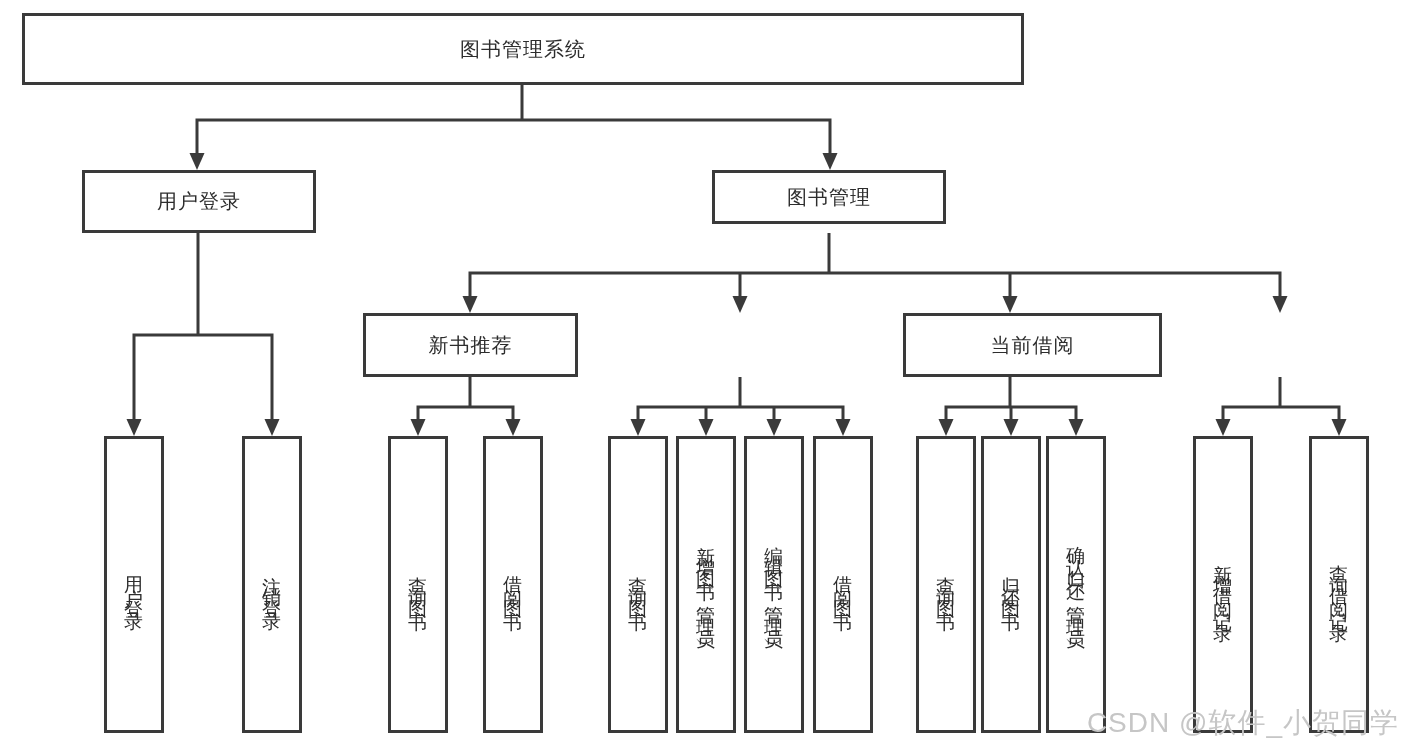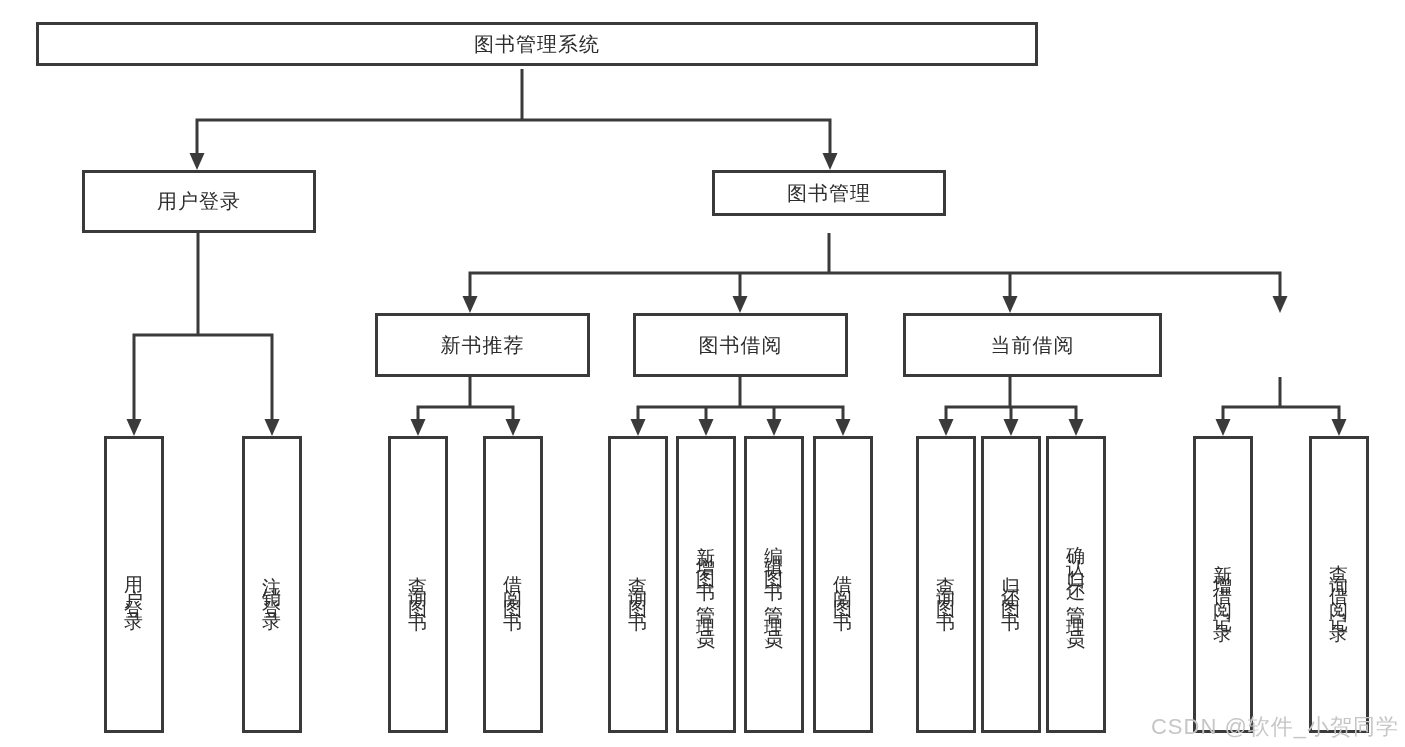--- a/index.html
+++ b/index.html
@@ -31,21 +31,21 @@
     writing-mode:vertical-rl;
     text-orientation:mixed;
     letter-spacing:12px;
     line-height:1;
     white-space:nowrap;
   }
   .watermark{
     position:absolute;
     right:6px;
     bottom:5px;
-    font-size:22px;
+    font-size:28px;
     color:#c6c6c6;
     letter-spacing:1px;
     white-space:nowrap;
   }
 </style>
 </head>
 <body>
 
 <div class="stage">
 
@@ -82,27 +82,26 @@
       <polygon points="766.5,419 781.5,419 774,436"></polygon>
       <polygon points="835.5,419 850.5,419 843,436"></polygon>
       <polygon points="938.5,419 953.5,419 946,436"></polygon>
       <polygon points="1003.5,419 1018.5,419 1011,436"></polygon>
       <polygon points="1068.5,419 1083.5,419 1076,436"></polygon>
       <polygon points="1215.5,419 1230.5,419 1223,436"></polygon>
       <polygon points="1331.5,419 1346.5,419 1339,436"></polygon>
     </g>
   </svg>
 
-  <div class="node h-node" style="left:22px;top:22px;width:1002px;height:44px;margin-left:14px;">图书管理系统</div>
+  <div class="node h-node" style="left:22px;top:13px;width:1002px;height:72px;">图书管理系统</div>
 
   <div class="node h-node" style="left:82px;top:170px;width:234px;height:63px;">用户登录</div>
-  <div class="node h-node" style="left:712px;top:170px;width:234px;height:46px;">图书管理</div>
+  <div class="node h-node" style="left:712px;top:170px;width:234px;height:54px;">图书管理</div>
 
-  <div class="node h-node" style="left:363px;top:313px;width:215px;height:64px;margin-left:12px;">新书推荐</div>
-  <div class="node h-node" style="left:633px;top:313px;width:215px;height:64px;">图书借阅</div>
+  <div class="node h-node" style="left:363px;top:313px;width:215px;height:64px;">新书推荐</div>
   <div class="node h-node" style="left:903px;top:313px;width:259px;height:64px;">当前借阅</div>
 
   <div class="node v-node" style="left:104px;top:436px;width:60px;height:297px;">用户登录</div>
   <div class="node v-node" style="left:242px;top:436px;width:60px;height:297px;">注销登录</div>
 
   <div class="node v-node" style="left:388px;top:436px;width:60px;height:297px;">查询图书</div>
   <div class="node v-node" style="left:483px;top:436px;width:60px;height:297px;">借阅图书</div>
 
   <div class="node v-node" style="left:608px;top:436px;width:60px;height:297px;">查询图书</div>
   <div class="node v-node" style="left:676px;top:436px;width:60px;height:297px;">新增图书（管理员）</div>

